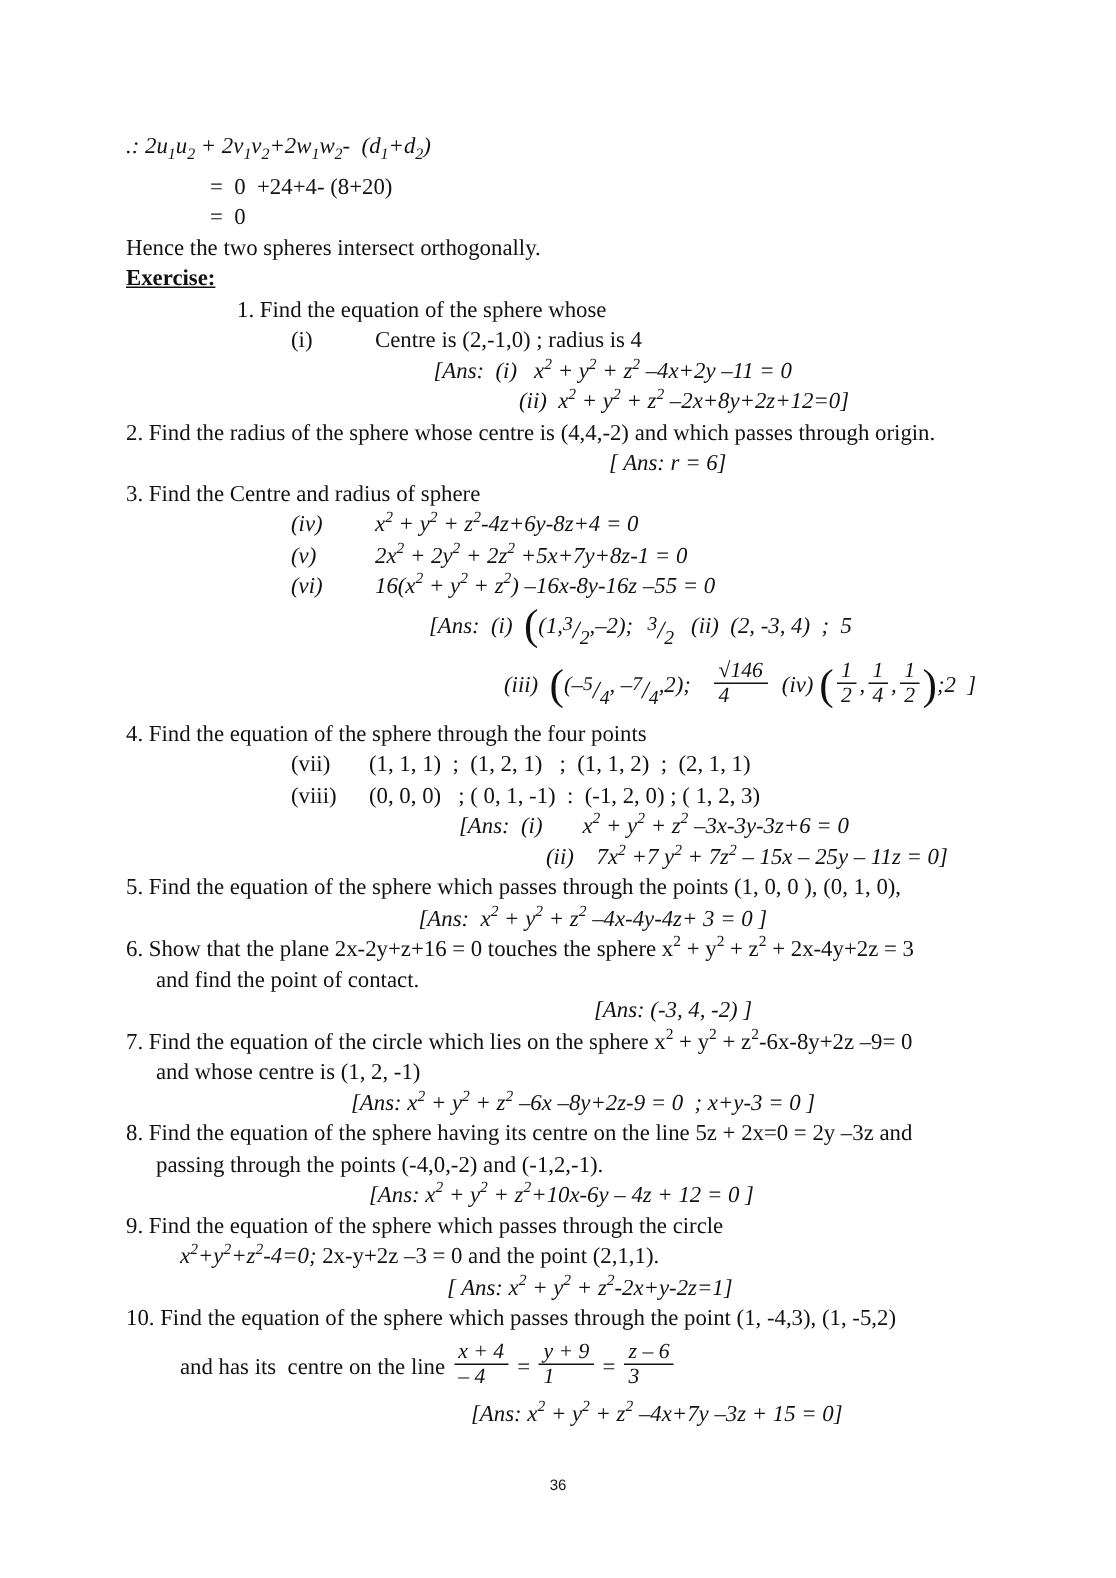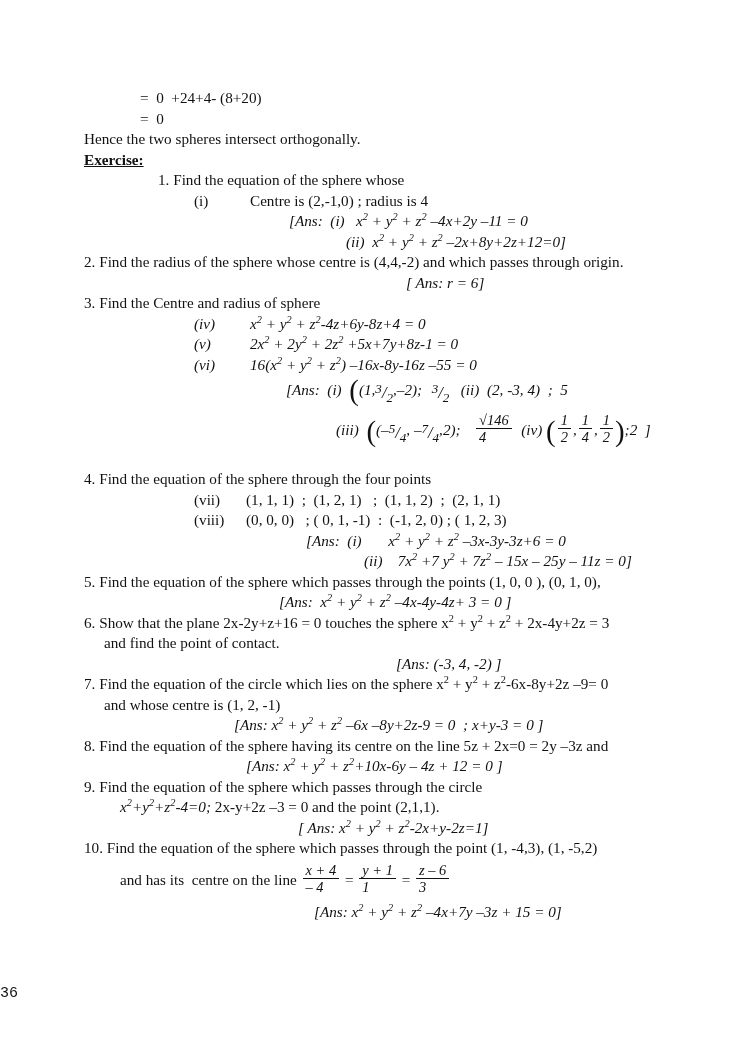--- a/index.html
+++ b/index.html
@@ -65,32 +65,33 @@
     vertical-align: middle;
     line-height: 0.72;
     position: relative;
     top: -0.02em;
   }
   .pagenum {
     position: absolute;
     left: 0;
     right: 0;
     top: 985px;
-    text-align: left;
-    font-size: 15px;
-    font-family: Liberation Mono, monospace;
+    text-align: center;
+    font-size: 10px;
+    font-family: Liberation Sans, sans-serif;
   }
 </style>
 </head>
 <body>
 
 <div class="page">
   <div class="content">
 
     
+    <div class="ln it">.: 2<i>u<sub style="font-size:.7em">1</sub>u<sub style="font-size:.7em">2</sub></i> + 2<i>v<sub style="font-size:.7em">1</sub>v<sub style="font-size:.7em">2</sub></i>+2<i>w<sub style="font-size:.7em">1</sub>w<sub style="font-size:.7em">2</sub></i>-  (<i>d<sub style="font-size:.7em">1</sub></i>+<i>d<sub style="font-size:.7em">2</sub></i>)</div>
     <div class="ln ind1">=  0  +24+4- (8+20)</div>
     <div class="ln ind1">=  0</div>
     <div class="ln">Hence the two spheres intersect orthogonally.</div>
     <div class="ln bold-u" style="display:inline-block">Exercise:</div>
 
     
     <div class="ln ind2"><span>1.</span> <span>Find the equation of the sphere whose</span></div>
     <div class="ln ind3"><span style="display:inline-block;width:56px">(i)</span><span>Centre is (2,-1,0) ; radius is 4</span></div>
     <div class="ln it" style="padding-left:205px">[Ans:  (i)   x<sup>2</sup> + y<sup>2</sup> + z<sup>2</sup> –4x+2y –11 = 0</div>
     <div class="ln it" style="padding-left:262px">(ii)  x<sup>2</sup> + y<sup>2</sup> + z<sup>2</sup> –2x+8y+2z+12=0]</div>
@@ -103,21 +104,21 @@
     <div class="ln"><span>3.</span> <span>Find the Centre and radius of sphere</span></div>
     <div class="ln ind3 it"><span style="display:inline-block;width:56px">(iv)</span>x<sup>2</sup> + y<sup>2</sup> + z<sup>2</sup>-4z+6y-8z+4 = 0</div>
     <div class="ln ind3 it"><span style="display:inline-block;width:56px">(v)</span>2x<sup>2</sup> + 2y<sup>2</sup> + 2z<sup>2</sup> +5x+7y+8z-1 = 0</div>
     <div class="ln ind3 it"><span style="display:inline-block;width:56px">(vi)</span>16(x<sup>2</sup> + y<sup>2</sup> + z<sup>2</sup>) –16x-8y-16z –55 = 0</div>
 
     <div class="ln it" style="padding-left:202px;margin-top:4px"><span>[Ans:</span>&nbsp; <span>(i)</span>&nbsp;&nbsp;<span class="paren-big">(</span><span>(1,</span><span class="sfrac"><span class="nu">3</span><span class="sl">/</span><span class="de">2</span></span><span>,–2);</span><span class="paren-big" style="visibility:hidden">)</span><span class="sfrac"><span class="nu">3</span><span class="sl">/</span><span class="de">2</span></span>&nbsp;&nbsp; <span>(ii)</span>&nbsp;&nbsp;<span>(2, -3, 4)  ;  5</span></div>
 
     <div class="ln it" style="padding-left:252px;margin-top:6px"><span>(iii)</span>&nbsp;&nbsp;<span class="paren-big">(</span><span>(–</span><span class="sfrac"><span class="nu">5</span><span class="sl">/</span><span class="de">4</span></span><span>, –</span><span class="sfrac"><span class="nu">7</span><span class="sl">/</span><span class="de">4</span></span><span>,2);</span><span class="paren-big" style="visibility:hidden">)</span>&nbsp;<span class="vfrac"><span class="n">√146</span><span class="d">4</span></span>&nbsp; <span>(iv)</span>&nbsp;<span class="paren-big">(</span><span class="vfrac"><span class="n">1</span><span class="d">2</span></span>,<span class="vfrac"><span class="n">1</span><span class="d">4</span></span>,<span class="vfrac"><span class="n">1</span><span class="d">2</span></span><span class="paren-big">)</span><span>;2  ]</span></div>
 
     
-    <div class="ln" style="margin-top:20px"><span>4.</span> <span>Find the equation of the sphere through the four points</span></div>
+    <div class="ln" style="margin-top:4px"><span>4.</span> <span>Find the equation of the sphere through the four points</span></div>
     <div class="ln ind3"><span style="display:inline-block;width:52px">(vii)</span><span>(1, 1, 1)  ;  (1, 2, 1)   ;  (1, 1, 2)  ;  (2, 1, 1)</span></div>
     <div class="ln ind3"><span style="display:inline-block;width:52px">(viii)</span><span>(0, 0, 0)   ; ( 0, 1, -1)  :  (-1, 2, 0) ; ( 1, 2, 3)</span></div>
     <div class="ln it" style="padding-left:222px">[Ans:  <i>(i)</i>&nbsp;&nbsp;&nbsp;&nbsp;&nbsp;&nbsp;&nbsp;x<sup>2</sup> + y<sup>2</sup> + z<sup>2</sup> –3x-3y-3z+6 = 0</div>
     <div class="ln it" style="padding-left:280px">(ii)&nbsp;&nbsp;&nbsp;&nbsp;7x<sup>2</sup> +7 y<sup>2</sup> + 7z<sup>2</sup> – 15x – 25y – 11z = 0]</div>
 
     
     <div class="ln"><span>5.</span> <span>Find the equation of the sphere which passes through the points (1, 0, 0 ), (0, 1, 0),</span></div>
     <div class="ln it" style="padding-left:195px">[Ans:&nbsp; x<sup>2</sup> + y<sup>2</sup> + z<sup>2</sup> –4x-4y-4z+ 3 = 0 ]</div>
 
     
@@ -125,28 +126,29 @@
     <div class="ln ind-h">and find the point of contact.</div>
     <div class="ln it" style="padding-left:312px">[Ans: (-3, 4, -2) ]</div>
 
     
     <div class="ln"><span>7.</span> Find the equation of the circle which lies on the sphere x<sup>2</sup> + y<sup>2</sup> + z<sup>2</sup>-6x-8y+2z –9= 0</div>
     <div class="ln ind-h">and whose centre is (1, 2, -1)</div>
     <div class="ln it" style="padding-left:150px">[Ans: x<sup>2</sup> + y<sup>2</sup> + z<sup>2</sup> –6x –8y+2z-9 = 0&nbsp; ; x+y-3 = 0 ]</div>
 
     
     <div class="ln"><span>8.</span> <span>Find the equation of the sphere having its centre on the line 5z + 2x=0 = 2y –3z and</span></div>
+    <div class="ln ind-h">passing through the points (-4,0,-2) and (-1,2,-1).</div>
     <div class="ln it" style="padding-left:162px">[Ans: x<sup>2</sup> + y<sup>2</sup> + z<sup>2</sup>+10x-6y – 4z + 12 = 0 ]</div>
 
     
     <div class="ln"><span>9.</span> <span>Find the equation of the sphere which passes through the circle</span></div>
     <div class="ln" style="padding-left:36px"><i>x<sup>2</sup>+y<sup>2</sup>+z<sup>2</sup>-4=0;</i> 2x-y+2z –3 = 0 and the point (2,1,1).</div>
     <div class="ln it" style="padding-left:214px">[ Ans: x<sup>2</sup> + y<sup>2</sup> + z<sup>2</sup>-2x+y-2z=1]</div>
 
     
     <div class="ln"><span>10.</span> <span>Find the equation of the sphere which passes through the point (1, -4,3), (1, -5,2)</span></div>
-    <div class="ln" style="padding-left:36px;margin-top:6px;line-height:30px"><span>and has its  centre on the line</span>&nbsp;<span class="vfrac"><span class="n">x + 4</span><span class="d">– 4</span></span>&nbsp;=&nbsp;<span class="vfrac"><span class="n">y + 1</span><span class="d">1</span></span>&nbsp;=&nbsp;<span class="vfrac"><span class="n">z – 6</span><span class="d">3</span></span></div>
+    <div class="ln" style="padding-left:36px;margin-top:6px;line-height:30px"><span>and has its  centre on the line</span>&nbsp;<span class="vfrac"><span class="n">x + 4</span><span class="d">– 4</span></span>&nbsp;=&nbsp;<span class="vfrac"><span class="n">y + 9</span><span class="d">1</span></span>&nbsp;=&nbsp;<span class="vfrac"><span class="n">z – 6</span><span class="d">3</span></span></div>
     <div class="ln it" style="padding-left:230px;margin-top:4px">[Ans: x<sup>2</sup> + y<sup>2</sup> + z<sup>2</sup> –4x+7y –3z + 15 = 0]</div>
 
   </div>
 
   <div class="pagenum">36</div>
 </div>
 
 </body></html>

